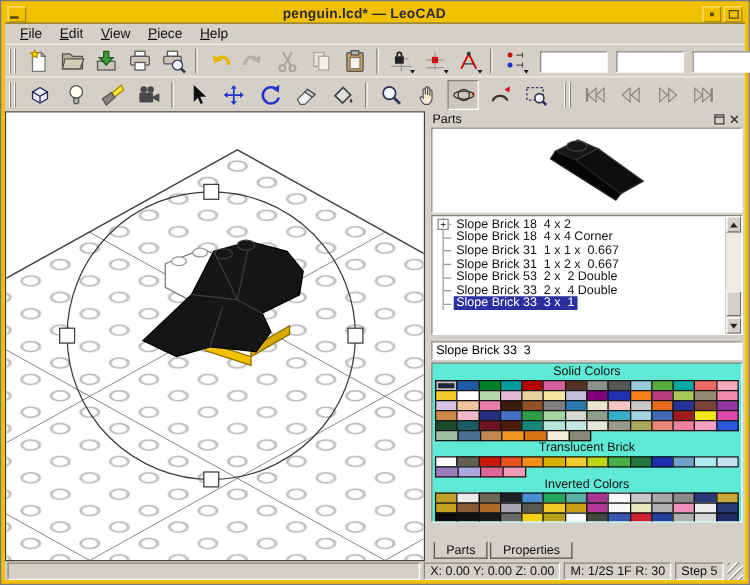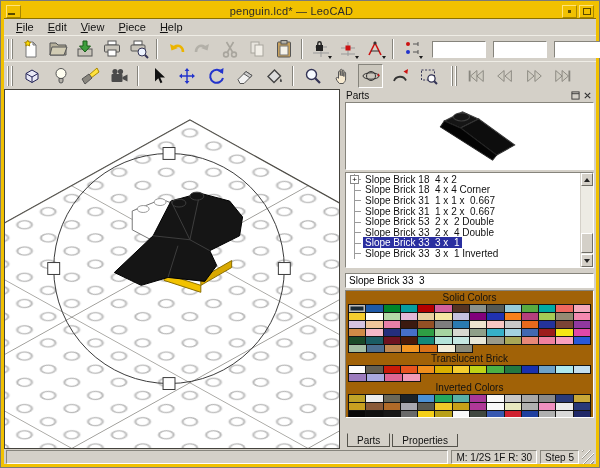--- a/index.html
+++ b/index.html
@@ -1,20 +1,20 @@
 <!DOCTYPE html>
 <html><head>
 <meta charset="utf-8">
 <style>
 *{box-sizing:border-box;margin:0;padding:0}
 html,body{width:600px;height:468px}
 body{font-family:"Liberation Sans",sans-serif;background:#666;overflow:hidden}
 .window{width:600px;height:468px;border:1px solid #7a7a7a;background:#f1c101;padding:0 3px 3px;display:flex;flex-direction:column}
 
-.titlebar{height:17px;display:flex;align-items:center;color:#2b2b2b;font-size:11px;font-weight:normal;padding:5px 1px 2px}
+.titlebar{height:17px;display:flex;align-items:center;color:#2b2b2b;font-size:11px;font-weight:bold;padding:5px 1px 2px}
 .tb-title{flex:1;text-align:center;letter-spacing:.2px}
 .cap-btn{width:15px;height:13px;margin:0 1px;background:#f1c101;border:1px solid;border-color:#ffe37a #a88600 #a88600 #ffe37a;display:flex;align-items:center;justify-content:center;flex:none}
 .i-menu{width:7px;height:2px;background:#5a4a00;margin-top:6px;margin-right:5px}
 .i-min{width:3px;height:3px;background:#5a4a00}
 .i-max{width:8px;height:7px;border:1px solid #5a4a00}
 
 .content{flex:1;background:#d4d0c8;display:flex;flex-direction:column;border-top:1px solid #8a7000;min-height:0}
 
 .menubar{height:16px;display:flex;align-items:center;padding-left:6px;font-size:11px;gap:2px}
 .menu-item{display:inline-block;padding:1px 6px;color:#111}
@@ -56,21 +56,21 @@
 .lbl{padding:0 2px;white-space:pre;color:#111}
 .tree-row.selected .lbl{background:#2a2fa0;color:#fff}
 .vscroll{width:13px;background:#edebe4;border-left:1px solid #d4d0c8;display:flex;flex-direction:column;flex:none}
 .sb-btn{height:13px;background:#d4d0c8;border:1px solid;border-color:#fff #6f6d66 #6f6d66 #fff;display:flex;align-items:center;justify-content:center;flex:none}
 .tri-up{width:0;height:0;border-left:3.5px solid transparent;border-right:3.5px solid transparent;border-bottom:4.5px solid #222}
 .tri-dn{width:0;height:0;border-left:3.5px solid transparent;border-right:3.5px solid transparent;border-top:4.5px solid #222}
 .sb-trough{flex:1;position:relative}
 .sb-thumb{position:absolute;left:0;right:0;bottom:1px;height:20px;background:#d4d0c8;border:1px solid;border-color:#fff #6f6d66 #6f6d66 #fff}
 .filter{margin:0 1px 2px;flex:none}
 .filter input{width:100%;height:15px;background:#fff;border:1px solid;border-color:#86847c #fff #fff #86847c;font-size:10px;padding:0 3px;white-space:pre}
-.palette{flex:1;background:#a16207;margin:0 1px 16px;padding:1px 2px;display:flex;flex-direction:column;overflow:hidden;min-height:0}
+.palette{flex:1;background:#5eead4;margin:0 1px 16px;padding:1px 2px;display:flex;flex-direction:column;overflow:hidden;min-height:0}
 .pal-title{text-align:center;font-size:10px;height:12px;flex:none;color:#111}
 .pal-row{display:flex;height:9px;flex:none}
 .pal-row+.pal-row{margin-top:-1px}
 .swatch{flex:1;border:1px solid #141414}
 .swatch+.swatch{margin-left:-1px}
 .swatch.sel{box-shadow:inset 0 0 0 1.5px #bdbdbd}
 .pal-fill{flex-basis:0}
 .tabs{height:15px;display:flex;align-items:flex-start;padding-left:3px;gap:2px;flex:none}
 .tab{font-size:10px;padding:0 9px;height:13px;background:#d4d0c8;border:1px solid #55534c;border-top:none;display:flex;align-items:center;color:#111}
 .tab.active{height:14px;border-top:1px solid #d4d0c8;margin-top:-1px}
@@ -495,24 +495,20 @@
                 <span class="lbl">Slope Brick 53  2 x  2 Double</span>
               </div>
               <div class="tree-row">
                 <span class="tree-gut"></span>
                 <span class="lbl">Slope Brick 33  2 x  4 Double</span>
               </div>
               <div class="tree-row selected">
                 <span class="tree-gut"></span>
                 <span class="lbl">Slope Brick 33  3 x  1</span>
               </div>
-              <div class="tree-row">
-                <span class="tree-gut"></span>
-                <span class="lbl">Slope Brick 33  3 x  1 Inverted</span>
-              </div>
             </div>
           <div class="vscroll">
             <span class="sb-btn">
                 <span class="tri-up"></span>
               </span>
             <span class="sb-trough">
                 <span class="sb-thumb"></span>
               </span>
             <span class="sb-btn">
                 <span class="tri-dn"></span>
@@ -706,18 +702,19 @@
 
         <div class="tabs">
             <div class="tab active">Parts</div>
             <div class="tab">Properties</div>
           </div>
       </div>
     </div>
 
     <div class="statusbar">
       <span class="sb-box sb-msg"></span>
+      <span class="sb-box">X: 0.00 Y: 0.00 Z: 0.00</span>
       <span class="sb-box">M: 1/2S 1F R: 30</span>
       <span class="sb-box">Step 5</span>
       <span class="grip"></span>
     </div>
   </div>
 </div>
 
 </body></html>

